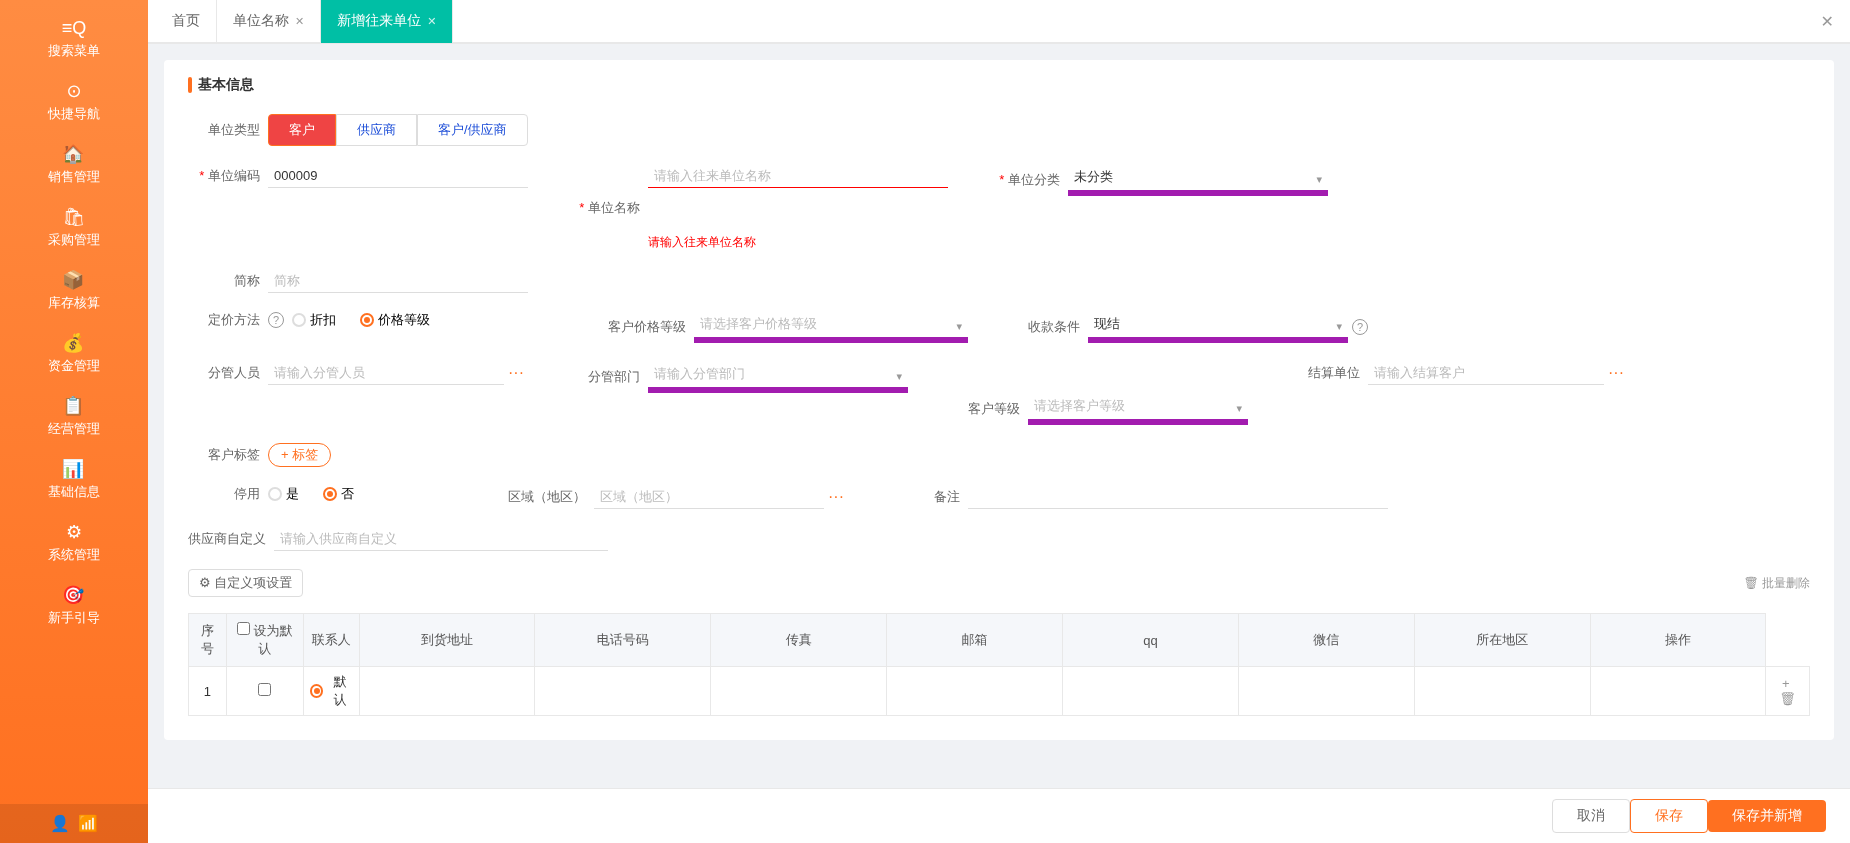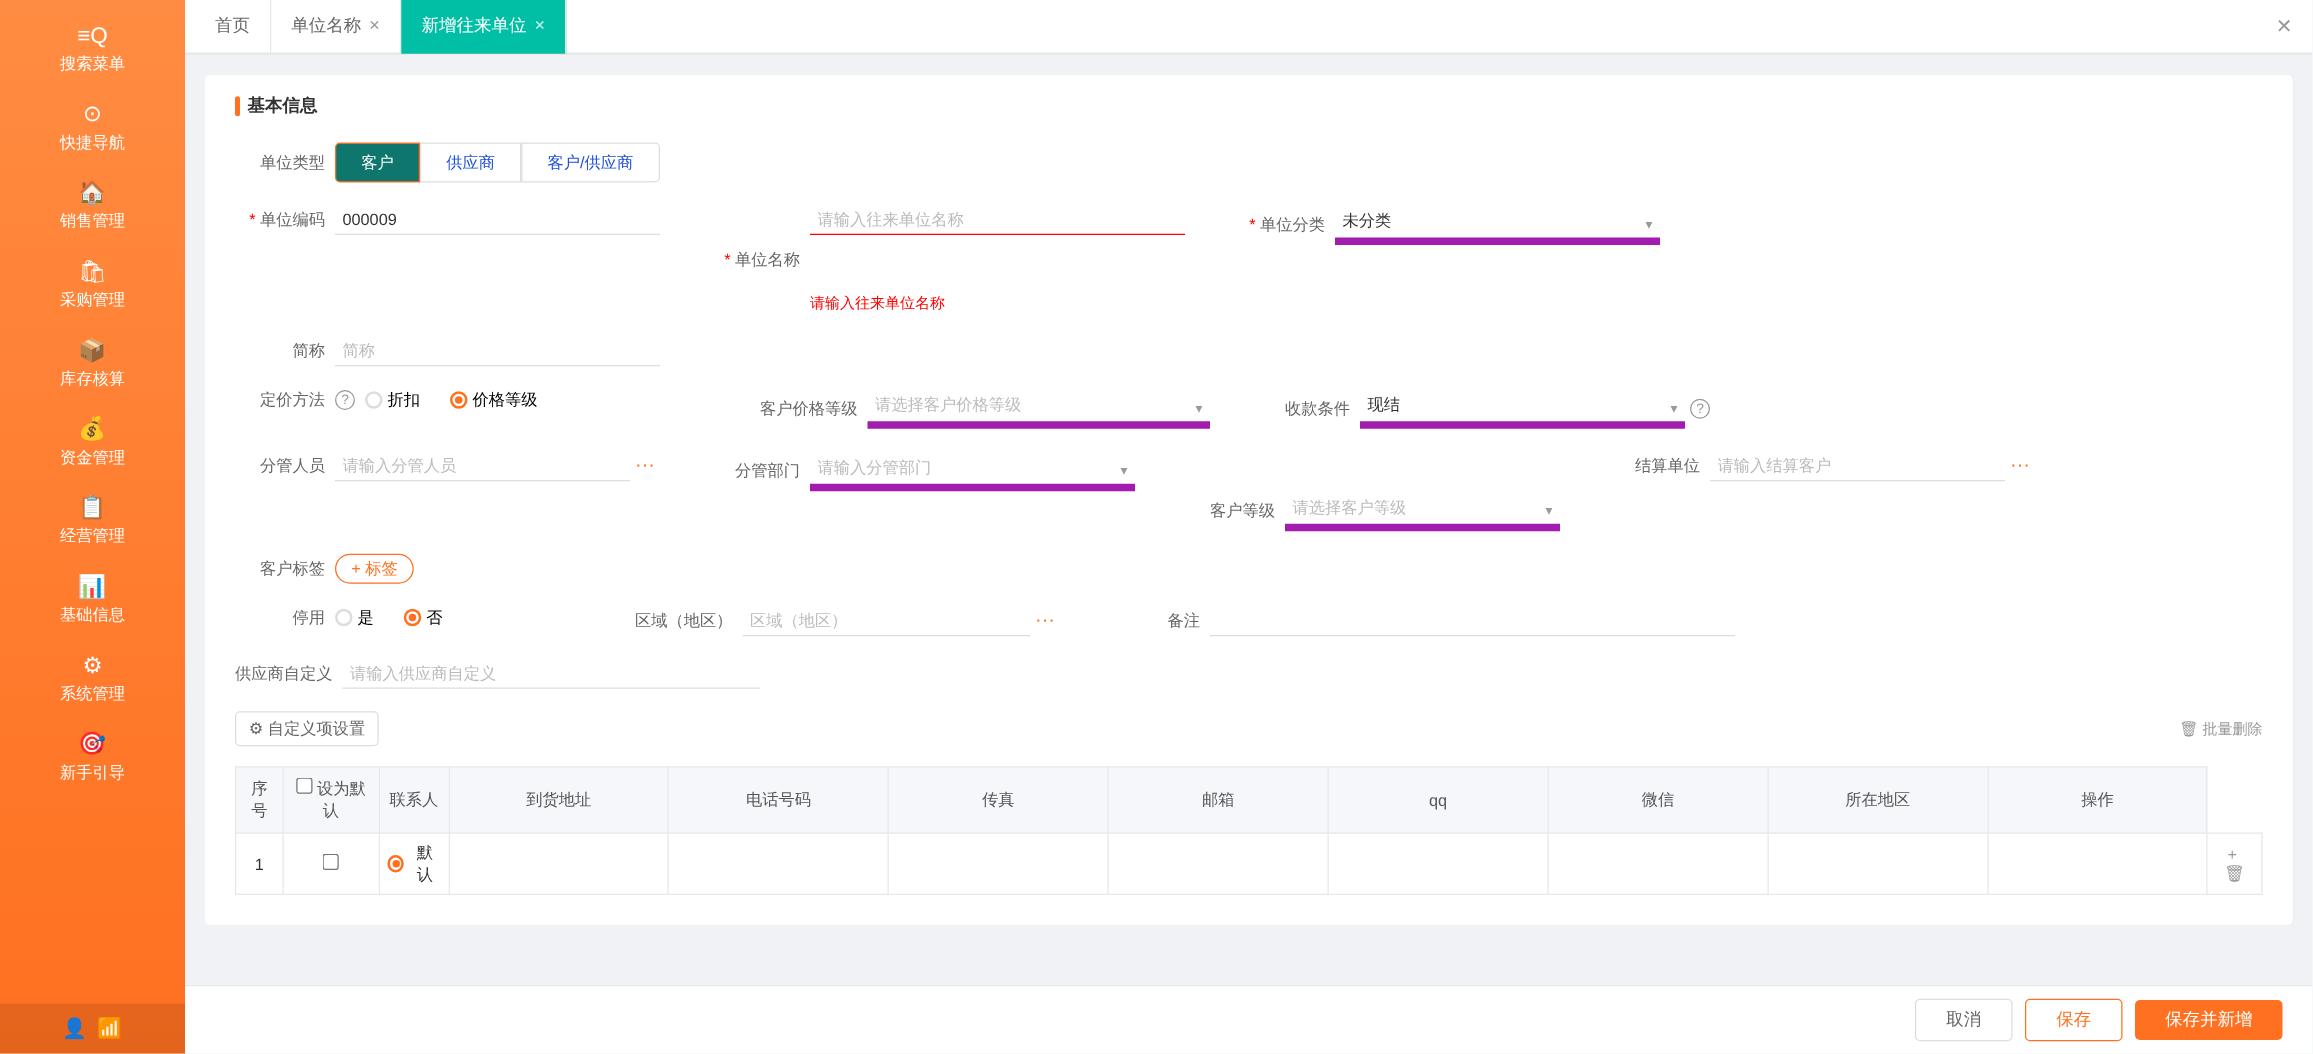--- a/index.html
+++ b/index.html
@@ -131,21 +131,21 @@
       padding: 6px 20px;
       border: 1px solid #ddd;
       cursor: pointer;
       font-size: 13px;
       background: #fff;
       color: #1d4ed8;
     }
     .unit-type-btn:first-child { border-radius: 4px 0 0 4px; }
     .unit-type-btn:last-child { border-radius: 0 4px 4px 0; }
     .unit-type-btn.active {
-      background: #0f766e;
+      background: #ef4444;
       color: #fff;
       border-color: #ff7020;
     }
 
     
     .form-row {
       display: flex;
       align-items: flex-start;
       margin-bottom: 18px;
       gap: 0;
@@ -320,21 +320,20 @@
       padding: 6px;
       text-align: center;
       color: #333;
     }
 
     
     .footer-bar {
       display: flex;
       align-items: center;
       justify-content: flex-end;
-      gap: 10px;
       padding: 10px 24px;
       background: #fff;
       border-top: 1px solid #e8e8e8;
       flex-shrink: 0;
     }
     .btn {
       padding: 7px 24px;
       border-radius: 4px;
       cursor: pointer;
       font-size: 14px;

